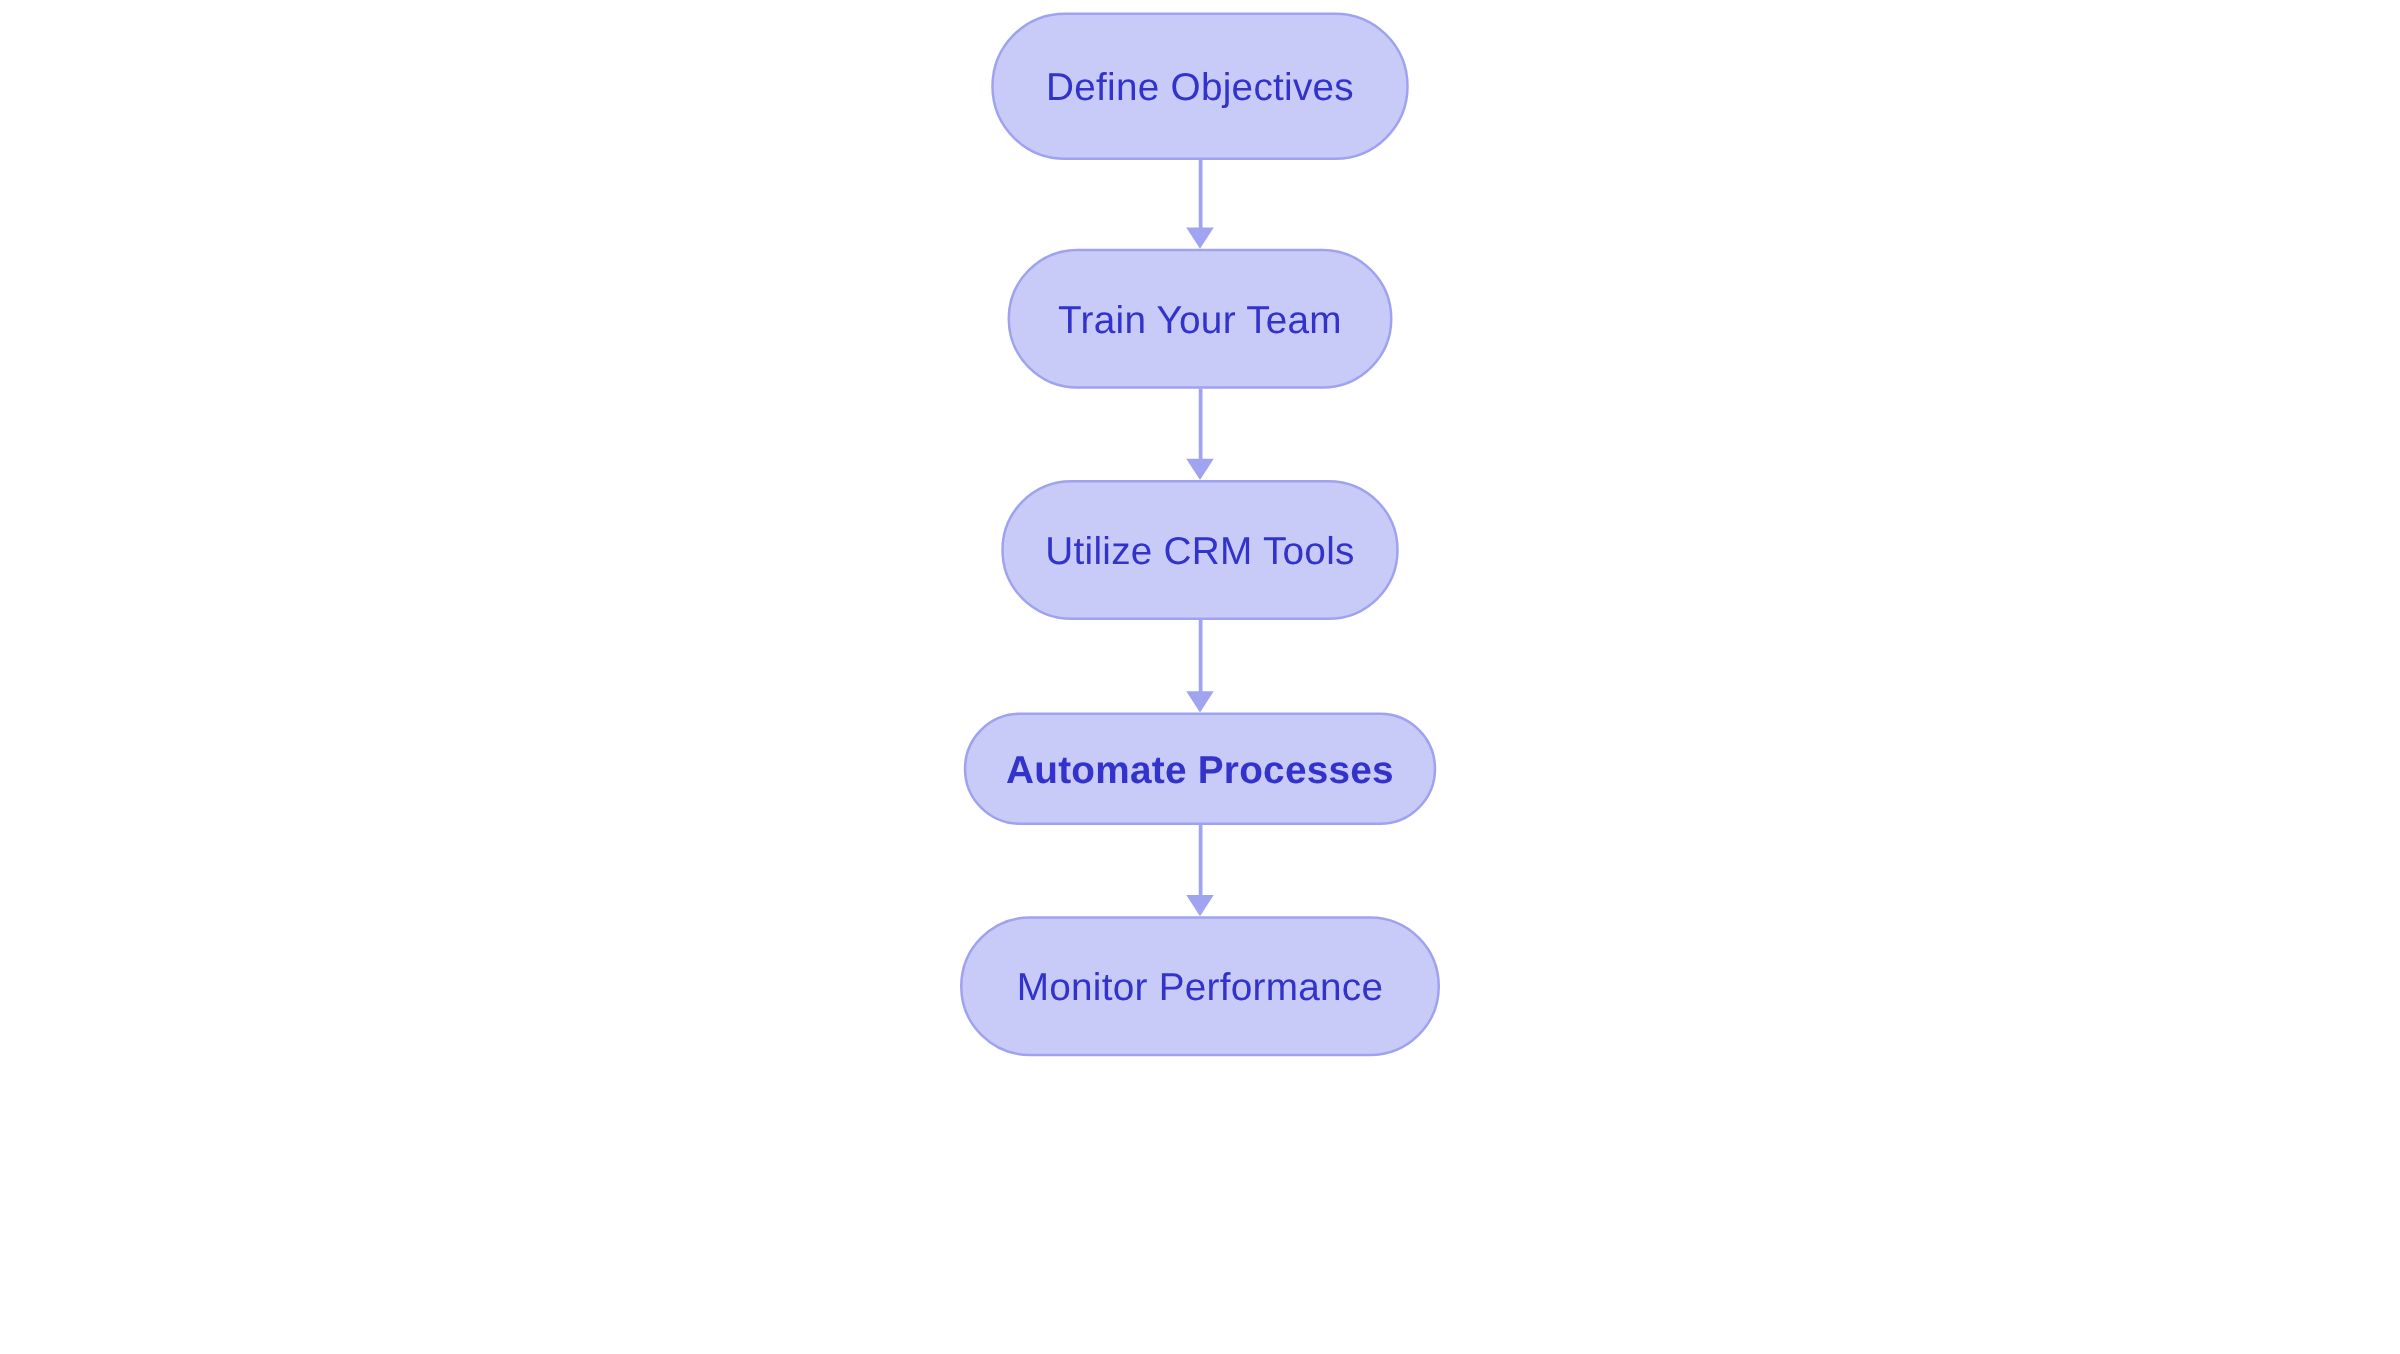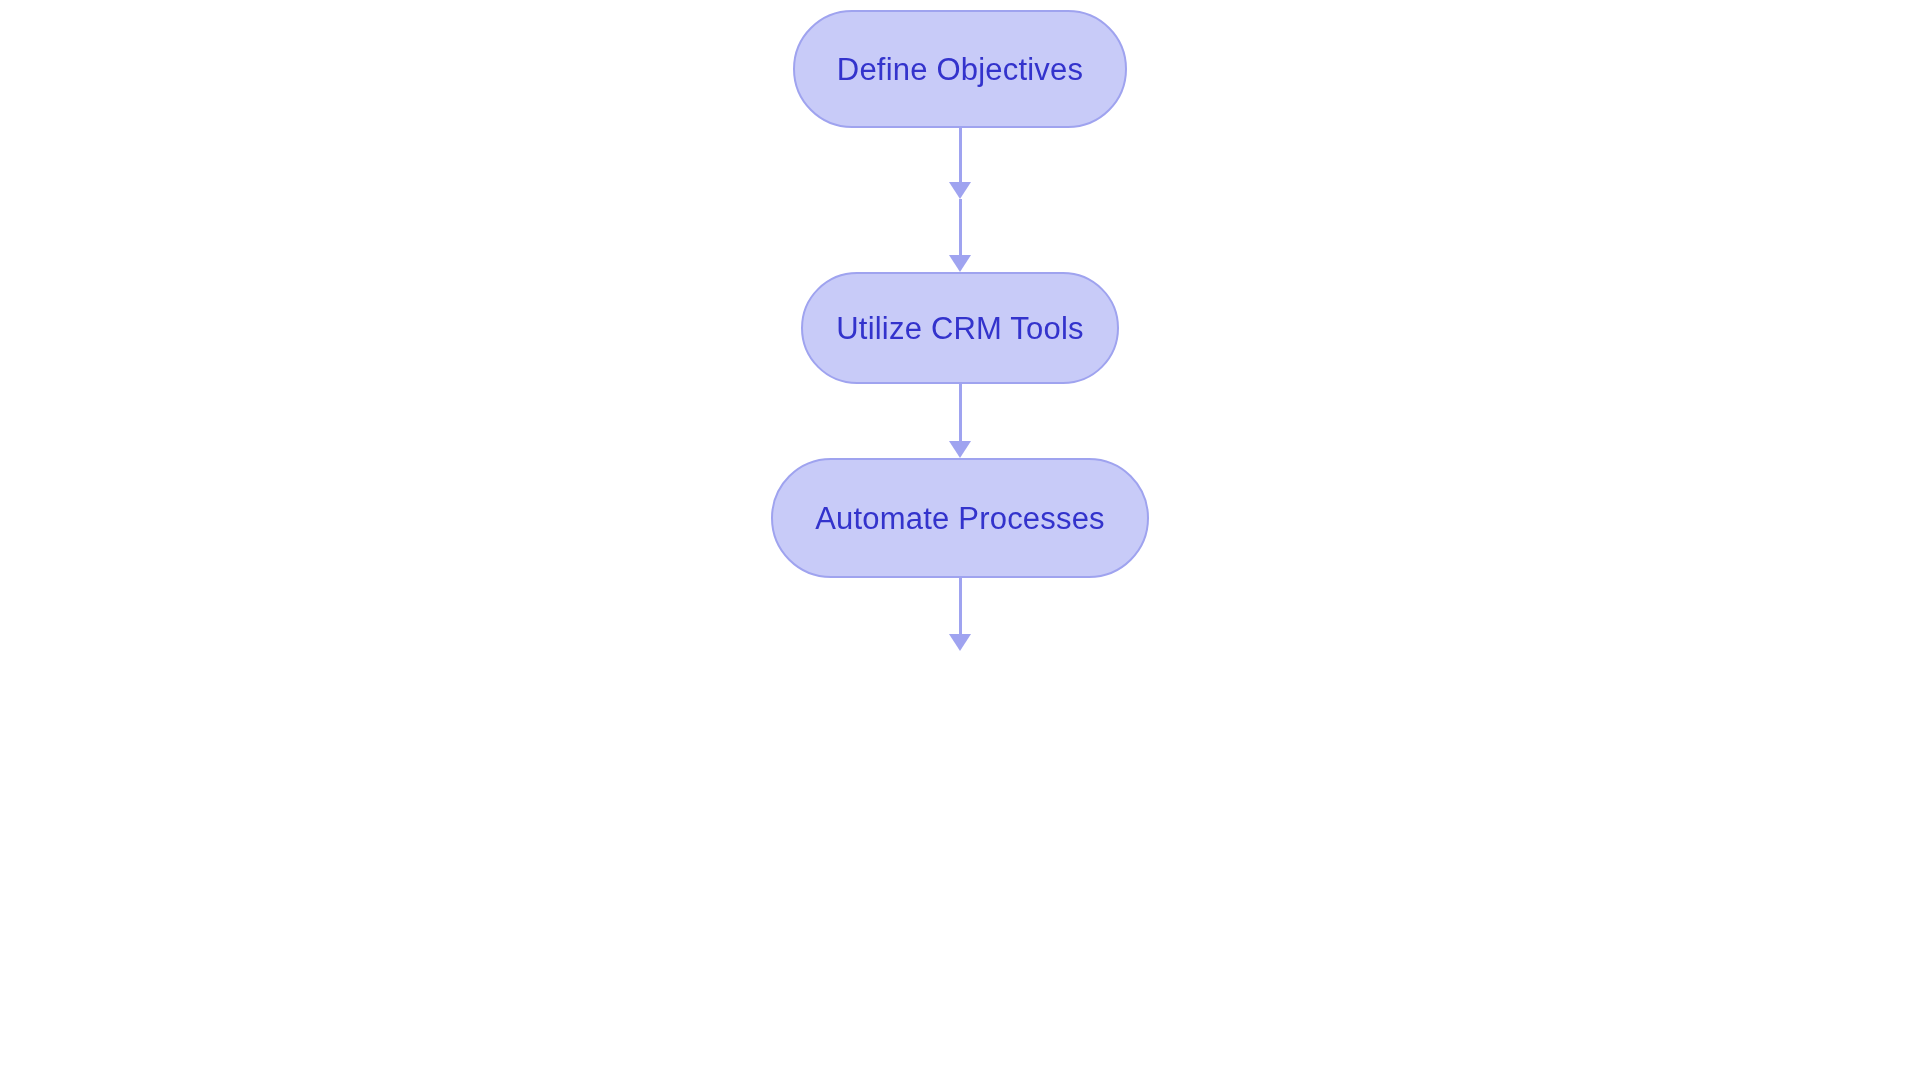--- a/index.html
+++ b/index.html
@@ -49,21 +49,21 @@
     font-size: 31px;
     font-weight: 400;
     letter-spacing: 0.2px;
     line-height: 1;
     font-family: "Liberation Sans", sans-serif;
   }
 
   .node-0 { width: 334px; height: 118px; }
   .node-1 { width: 308px; height: 112px; }
   .node-2 { width: 318px; height: 112px; }
-  .node-3 { width: 378px; height: 120px; }
+  .node-3 { width: 378px; height: 90px; font-weight: bold; }
   .node-4 { width: 384px; height: 112px; }
 
   .connector {
     position: relative;
     width: 24px;
     display: flex;
     flex-direction: column;
     align-items: center;
     justify-content: flex-start;
   }
@@ -94,20 +94,23 @@
 
     <div class="node node-0">
       <span>Define Objectives</span>
     </div>
 
     <div class="connector conn-0">
       <div class="line"></div>
       <div class="head"></div>
     </div>
 
+    <div class="node node-1">
+      <span>Train Your Team</span>
+    </div>
 
     <div class="connector conn-1">
       <div class="line"></div>
       <div class="head"></div>
     </div>
 
     <div class="node node-2">
       <span>Utilize CRM Tools</span>
     </div>
 
@@ -118,15 +121,18 @@
 
     <div class="node node-3">
       <span>Automate Processes</span>
     </div>
 
     <div class="connector conn-3">
       <div class="line"></div>
       <div class="head"></div>
     </div>
 
+    <div class="node node-4">
+      <span>Monitor Performance</span>
+    </div>
 
   </div>
 </div>
 
 </body></html>

